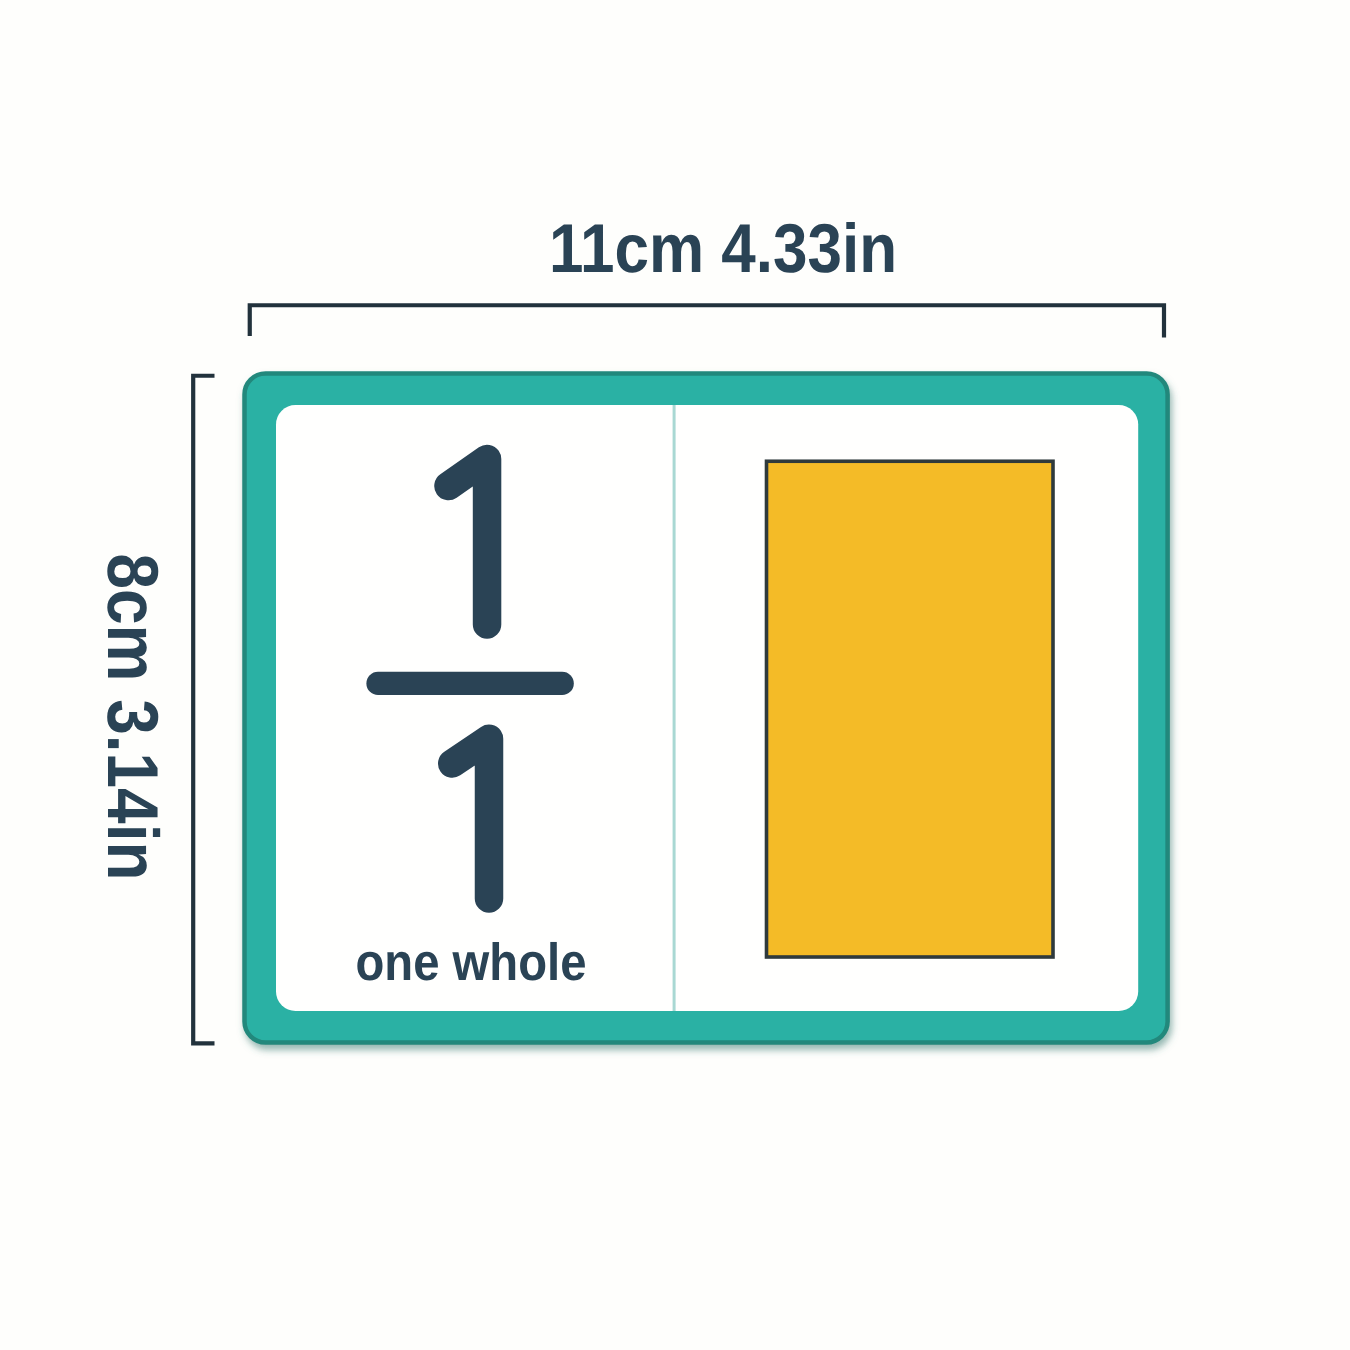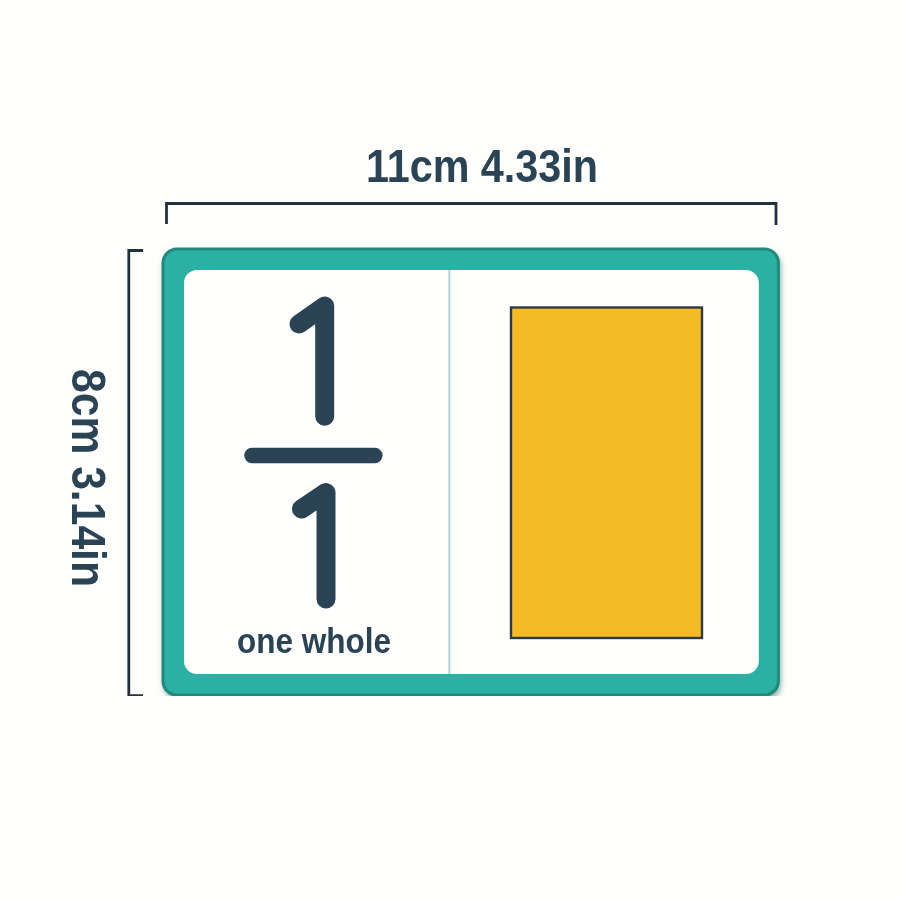--- a/index.html
+++ b/index.html
@@ -1,16 +1,16 @@
 <!DOCTYPE html>
 <html><head>
 <meta charset="utf-8">
 <style>
   html,body{margin:0;padding:0;background:#fefefc;}
-  .wrap{width:900px;height:696px;position:relative;overflow:hidden;text-decoration:underline;}
+  .wrap{width:900px;height:900px;position:relative;overflow:hidden;text-decoration:underline;}
   text{font-family:"Liberation Sans",sans-serif;font-weight:bold;fill:#2a4355;}
 </style>
 </head>
 <body>
 <div class="wrap">
 <svg width="900" height="900" viewBox="0 0 900 900" xmlns="http://www.w3.org/2000/svg">
 
   <rect x="0" y="0" width="900" height="900" fill="#fefefc"></rect>
 
   <text x="482" y="181.5" font-size="46" text-anchor="middle" textLength="232" lengthAdjust="spacingAndGlyphs">11cm 4.33in</text>

